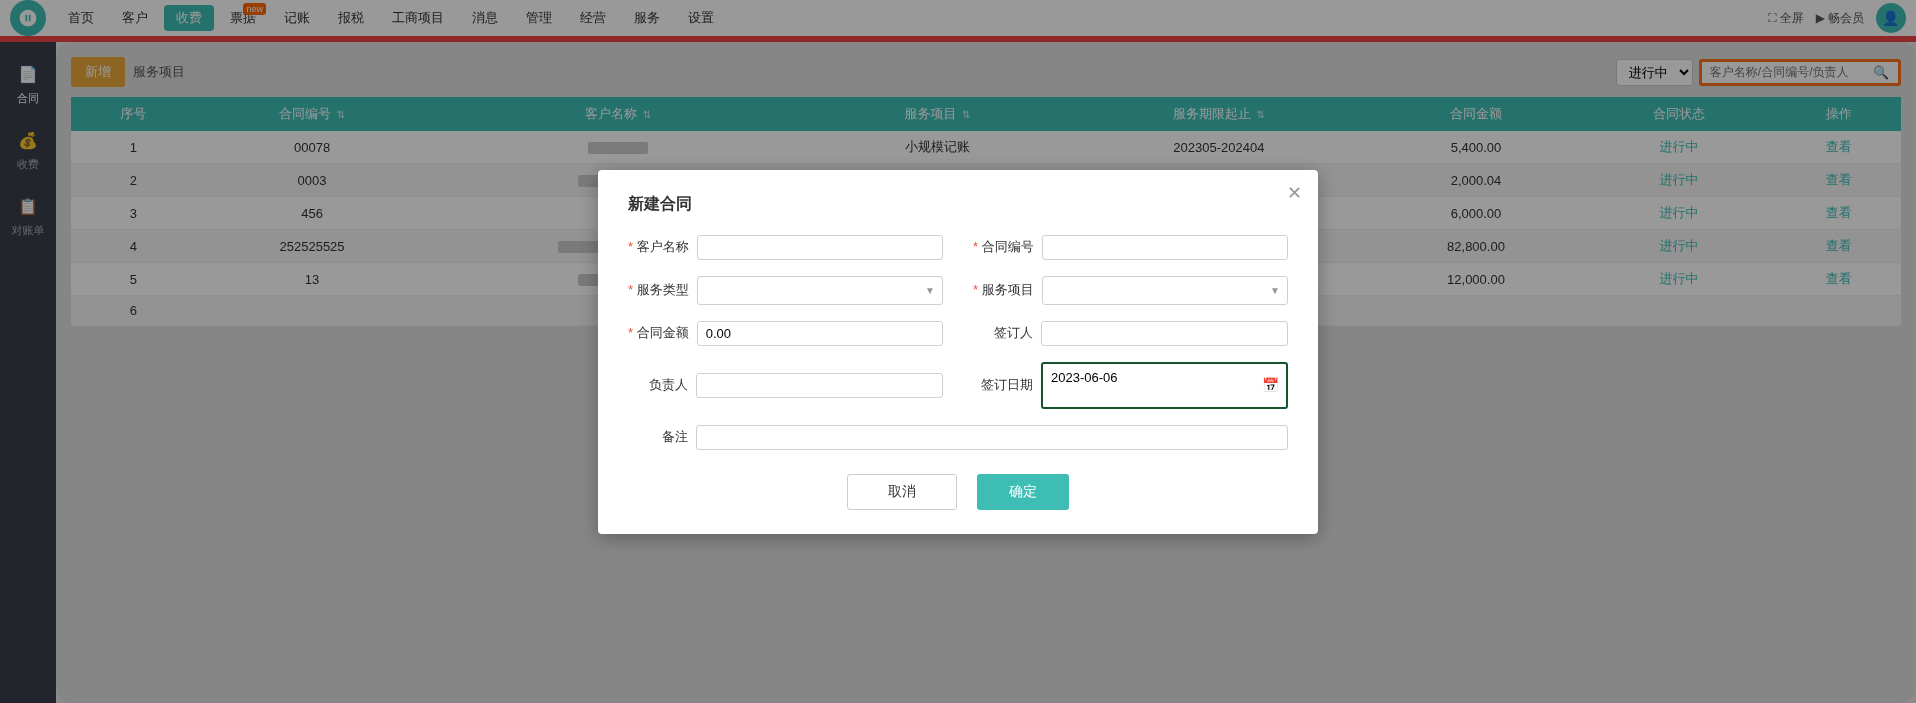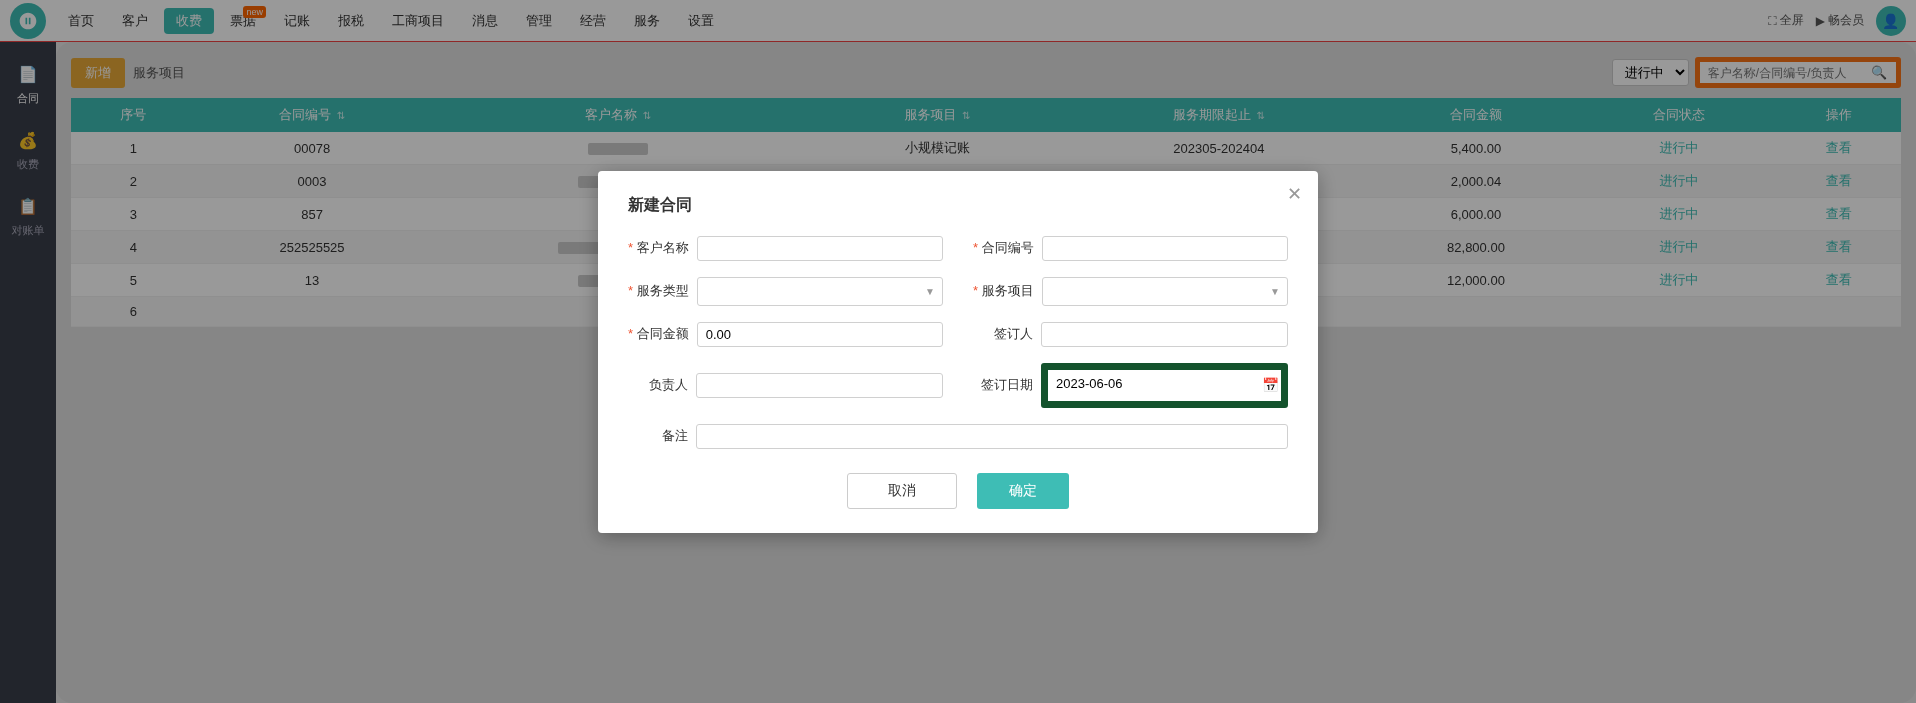--- a/index.html
+++ b/index.html
@@ -5,21 +5,21 @@
     * { box-sizing: border-box; margin: 0; padding: 0; }
     body { font-family: 'Microsoft YaHei', Arial, sans-serif; font-size: 13px; background: #e8e8e8; display: flex; flex-direction: column; height: 703px; overflow: hidden; }
 
     
     .top-nav {
       background: #fff;
       height: 42px;
       display: flex;
       align-items: center;
       padding: 0 10px;
-      border-bottom: 1px solid #ef4444;
+      border-bottom: 6px solid #ef4444;
       position: relative;
       z-index: 10;
     }
     .top-nav .logo {
       width: 36px;
       height: 36px;
       background: #3ebdb5;
       border-radius: 50%;
       display: flex;
       align-items: center;
@@ -160,21 +160,21 @@
     .status-select {
       padding: 4px 8px;
       border: 1px solid #ccc;
       border-radius: 3px;
       font-size: 13px;
       background: #fff;
     }
     .search-box {
       display: flex;
       align-items: center;
-      border: 5px solid #f97316;
+      border: 3px solid #f97316;
       border-radius: 3px;
       background: #fff;
       padding: 3px 8px;
       gap: 4px;
     }
     .search-box input {
       border: none;
       outline: none;
       font-size: 12px;
       width: 160px;
@@ -314,22 +314,22 @@
       top: 50%;
       transform: translateY(-50%);
       pointer-events: none;
     }
     .date-wrapper {
       flex: 1;
       position: relative;
     }
     .date-wrapper input {
       width: 100%;
-      padding: 6px 30px 10px 8px;
-      border: 7px solid #14532d;
+      padding: 6px 30px 22px 8px;
+      border: 2px solid #14532d;
       border-radius: 3px;
       font-size: 13px;
       outline: none;
     }
     .date-wrapper .calendar-icon {
       position: absolute;
       right: 8px;
       top: 50%;
       transform: translateY(-50%);
       color: #bbb;
@@ -462,21 +462,21 @@
       <td>0003</td>
       <td><span class="blurred-text" style="width:80px">██████</span></td>
       <td>小规模记账</td>
       <td>202305-202404</td>
       <td>2,000.04</td>
       <td class="col-status">进行中</td>
       <td class="col-action"><a>查看</a></td>
     </tr>
           <tr>
       <td>3</td>
-      <td>857</td>
+      <td>456</td>
       <td><span class="blurred-text" style="width:40px">████</span></td>
       <td>小规模记账</td>
       <td>202305-202404</td>
       <td>6,000.00</td>
       <td class="col-status">进行中</td>
       <td class="col-action"><a>查看</a></td>
     </tr>
           <tr>
       <td>4</td>
       <td>252525525</td>

